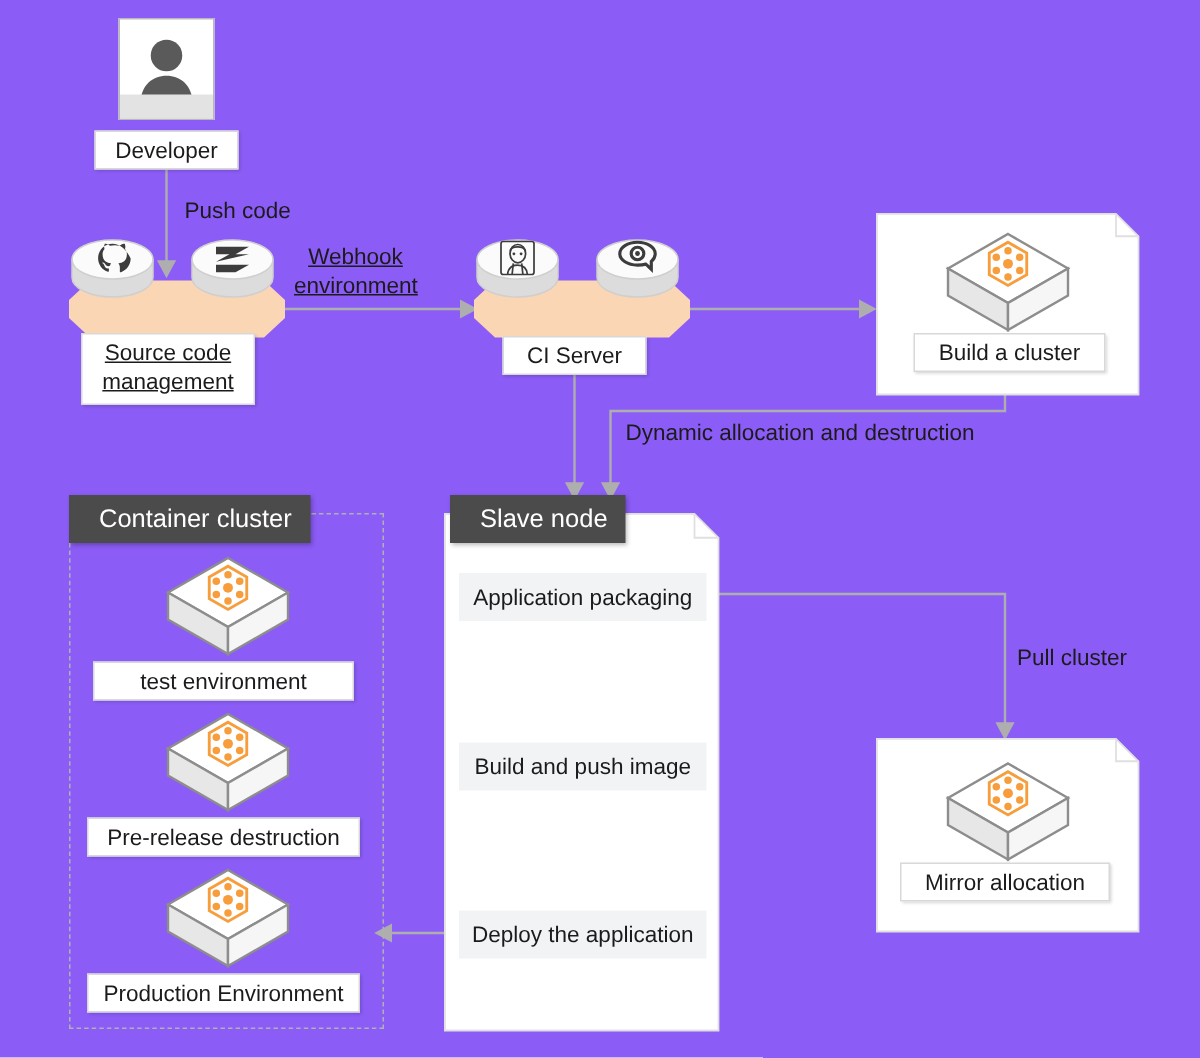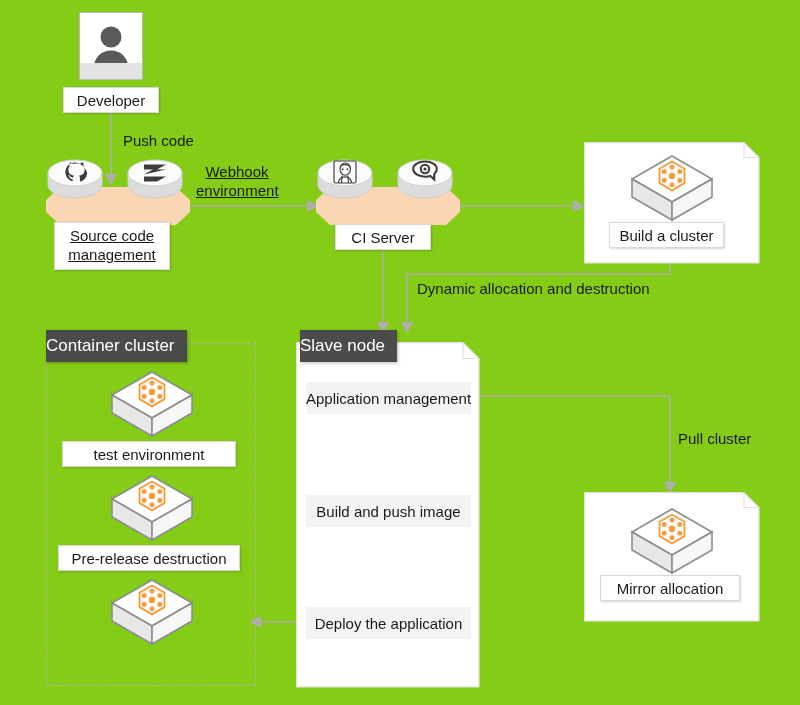--- a/index.html
+++ b/index.html
@@ -9,21 +9,21 @@
   }
   body {
     font-family: "Liberation Sans", sans-serif;
     -webkit-font-smoothing: antialiased;
   }
   #canvas {
     position: relative;
     width: 800px;
     height: 705px;
     overflow: hidden;
-    background: #84cc16;
+    background: #8b5cf6;
   }
   #edges {
     position: absolute;
     left: 0; top: 0;
     width: 800px; height: 705px;
     pointer-events: none;
   }
 
   
   .plate {
@@ -53,21 +53,21 @@
   }
   .edge-label.wrap { white-space: normal; text-align: center; text-decoration: underline; }
 
   
   .tag {
     position: absolute;
     background: #4b4b4b;
     color: #ffffff;
     font-size: 17px;
     line-height: 21px;
-    padding: 5px 12px 6px 0;
+    padding: 5px 12px 6px 20px;
     box-sizing: border-box;
     white-space: nowrap;
     box-shadow: 1px 1px 3px rgba(0,0,0,0.28);
     z-index: 8;
   }
 
   
   .avatar {
     position: absolute;
     border: 1px solid #b9b9b9;
@@ -254,21 +254,21 @@
         <circle cx="46" cy="25.9" r="3.3"></circle>
         <circle cx="46" cy="17.1" r="2.5"></circle>
         <circle cx="46" cy="34.7" r="2.5"></circle>
         <circle cx="38.2" cy="21.5" r="2.5"></circle>
         <circle cx="53.8" cy="21.5" r="2.5"></circle>
         <circle cx="38.2" cy="30.3" r="2.5"></circle>
         <circle cx="53.8" cy="30.3" r="2.5"></circle>
       </g>
     </svg>
   </div>
-  <div class="plate" style="left:609px; top:222px; width:115px; height:26px;">Build a cluster</div>
+  <div class="plate" style="left:609px; top:222px; width:128px; height:26px;">Build a cluster</div>
 
   <div class="edge-label" style="left:417px; top:279px;">Dynamic allocation and destruction</div>
 
   <div class="dashed-frame" style="left:46px; top:342px; width:210px; height:344px;"></div>
   <div class="tag" style="left:46px; top:330px;">Container cluster</div>
 
   <div class="boxicon" style="left:106px; top:366px;">
     <svg width="92" height="82" viewBox="0 0 92 82">
       <path d="M46,6 L86,29 L46,52 L6,29 Z" fill="#ffffff" stroke="#8d8d8d" stroke-width="1.6"></path>
       <path d="M6,29 L6,47 L46,70 L46,52 Z" fill="#e7e7e7" stroke="#8d8d8d" stroke-width="1.6"></path>
@@ -316,30 +316,31 @@
         <circle cx="46" cy="25.9" r="3.3"></circle>
         <circle cx="46" cy="17.1" r="2.5"></circle>
         <circle cx="46" cy="34.7" r="2.5"></circle>
         <circle cx="38.2" cy="21.5" r="2.5"></circle>
         <circle cx="53.8" cy="21.5" r="2.5"></circle>
         <circle cx="38.2" cy="30.3" r="2.5"></circle>
         <circle cx="53.8" cy="30.3" r="2.5"></circle>
       </g>
     </svg>
   </div>
+  <div class="plate" style="left:58px; top:649px; width:182px; height:26px;">Production Environment</div>
 
   <div class="panel" style="left:296px; top:342px;">
     <svg width="184" height="346" viewBox="0 0 184 346">
       <path d="M0.6,0.6 L167,0.6 L183,16.5 L183,345 L0.6,345 Z" fill="#ffffff" stroke="#e0e0e0" stroke-width="1.2"></path>
       <path d="M167,0.6 L167,16.5 L183,16.5" fill="none" stroke="#e0e0e0" stroke-width="1.2"></path>
     </svg>
   </div>
   <div class="tag" style="left:300px; top:330px;">Slave node</div>
 
-  <div class="step" style="left:306px; top:382px; width:165px; height:32px;">Application management</div>
+  <div class="step" style="left:306px; top:382px; width:165px; height:32px;">Application packaging</div>
   <div class="step" style="left:306px; top:607px; width:165px; height:32px;">Deploy the application</div>
   <div class="step" style="left:306px; top:495px; width:165px; height:32px;">Build and push image</div>
 
   <div class="edge-label" style="left:678px; top:429px;">Pull cluster</div>
 
   <div class="panel" style="left:584px; top:492px;">
     <svg width="176" height="130" viewBox="0 0 176 130">
       <path d="M0.6,0.6 L160,0.6 L175,15.5 L175,129 L0.6,129 Z" fill="#ffffff" stroke="#e0e0e0" stroke-width="1.2"></path>
       <path d="M160,0.6 L160,15.5 L175,15.5" fill="none" stroke="#e0e0e0" stroke-width="1.2"></path>
     </svg>

